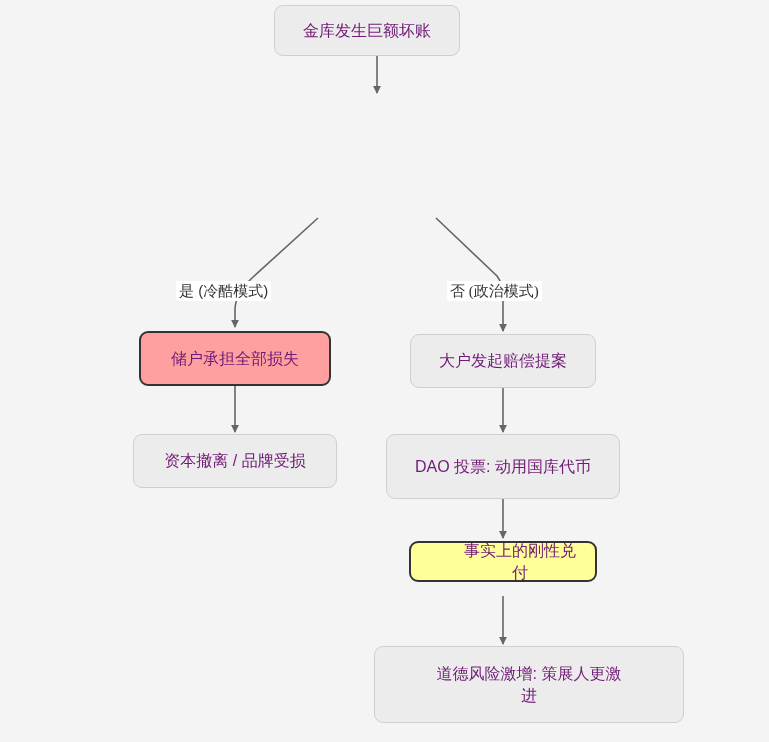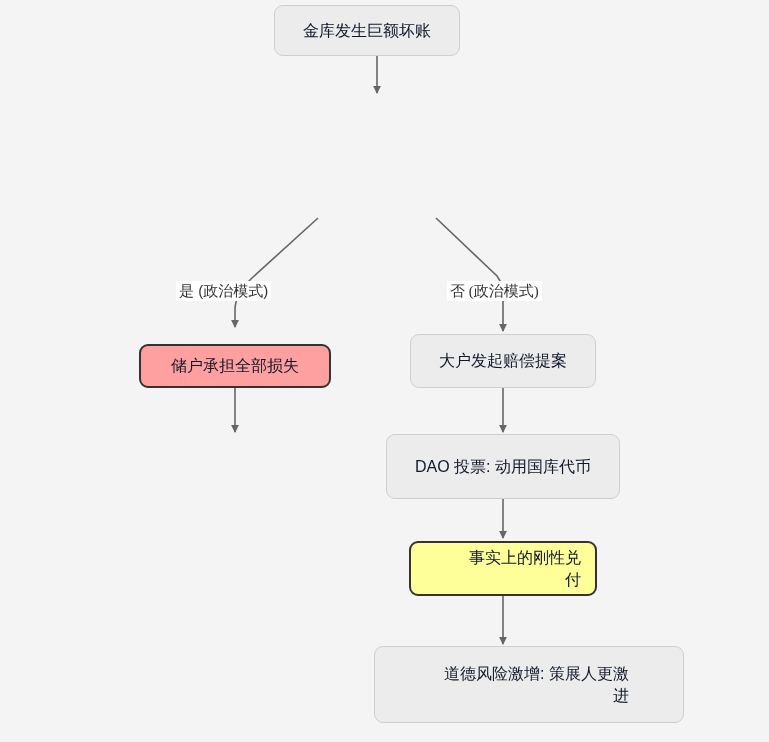--- a/index.html
+++ b/index.html
@@ -26,22 +26,22 @@
     width: 769px;
     height: 742px;
     pointer-events: none;
   }
   .node {
     position: absolute;
     box-sizing: border-box;
     display: flex;
     align-items: center;
     justify-content: center;
-    text-align: right;
-    color: #0f172a;
+    text-align: center;
+    color: #701a75;
     font-size: 16px;
     line-height: 1.35;
     border-radius: 9px;
     background: #ececec;
     border: 1px solid #cfcfcf;
     padding: 4px 14px;
   }
   .node.highlight-red {
     background: #ffa0a0;
     border: 2px solid #333333;
@@ -103,41 +103,44 @@
 
     <path d="M503,596 L503,644" fill="none" stroke="#666666" stroke-width="1.6" marker-end="url(#arrow)"></path>
   </svg>
 
   <div class="node" style="left:274px; top:5px; width:186px; height:51px;">
     <span>金库发生巨额坏账</span>
   </div>
 
 
   <div class="edge-label" style="left:176px; top:281px;">
-    <span>是 (政治模式)</span>
+    <span>是 (冷酷模式)</span>
   </div>
 
   <div class="edge-label" style="left:447px; top:281px;font-family:Liberation Serif, serif;">
     <span>否 (政治模式)</span>
   </div>
 
-  <div class="node highlight-red" style="left:139px; top:331px; width:192px; height:44px;margin-top:13px;">
+  <div class="node highlight-red" style="left:139px; top:331px; width:192px; height:55px;">
     <span>储户承担全部损失</span>
   </div>
 
+  <div class="node" style="left:133px; top:434px; width:204px; height:54px;">
+    <span>资本撤离 / 品牌受损</span>
+  </div>
 
   <div class="node" style="left:410px; top:334px; width:186px; height:54px;">
     <span>大户发起赔偿提案</span>
   </div>
 
   <div class="node" style="left:386px; top:434px; width:234px; height:65px;">
     <span>DAO 投票: 动用国库代币</span>
   </div>
 
-  <div class="node highlight-yellow" style="left:409px; top:541px; width:188px; height:55px;padding-left:48px;">
+  <div class="node highlight-yellow" style="left:409px; top:541px; width:188px; height:41px;padding-left:48px;">
     <span>事实上的刚性兑付</span>
   </div>
 
   <div class="node" style="left:374px; top:646px; width:310px; height:77px;">
     <span style="display:block; max-width:200px;">道德风险激增: 策展人更激进</span>
   </div>
 
 </div>
 
 </body></html>

